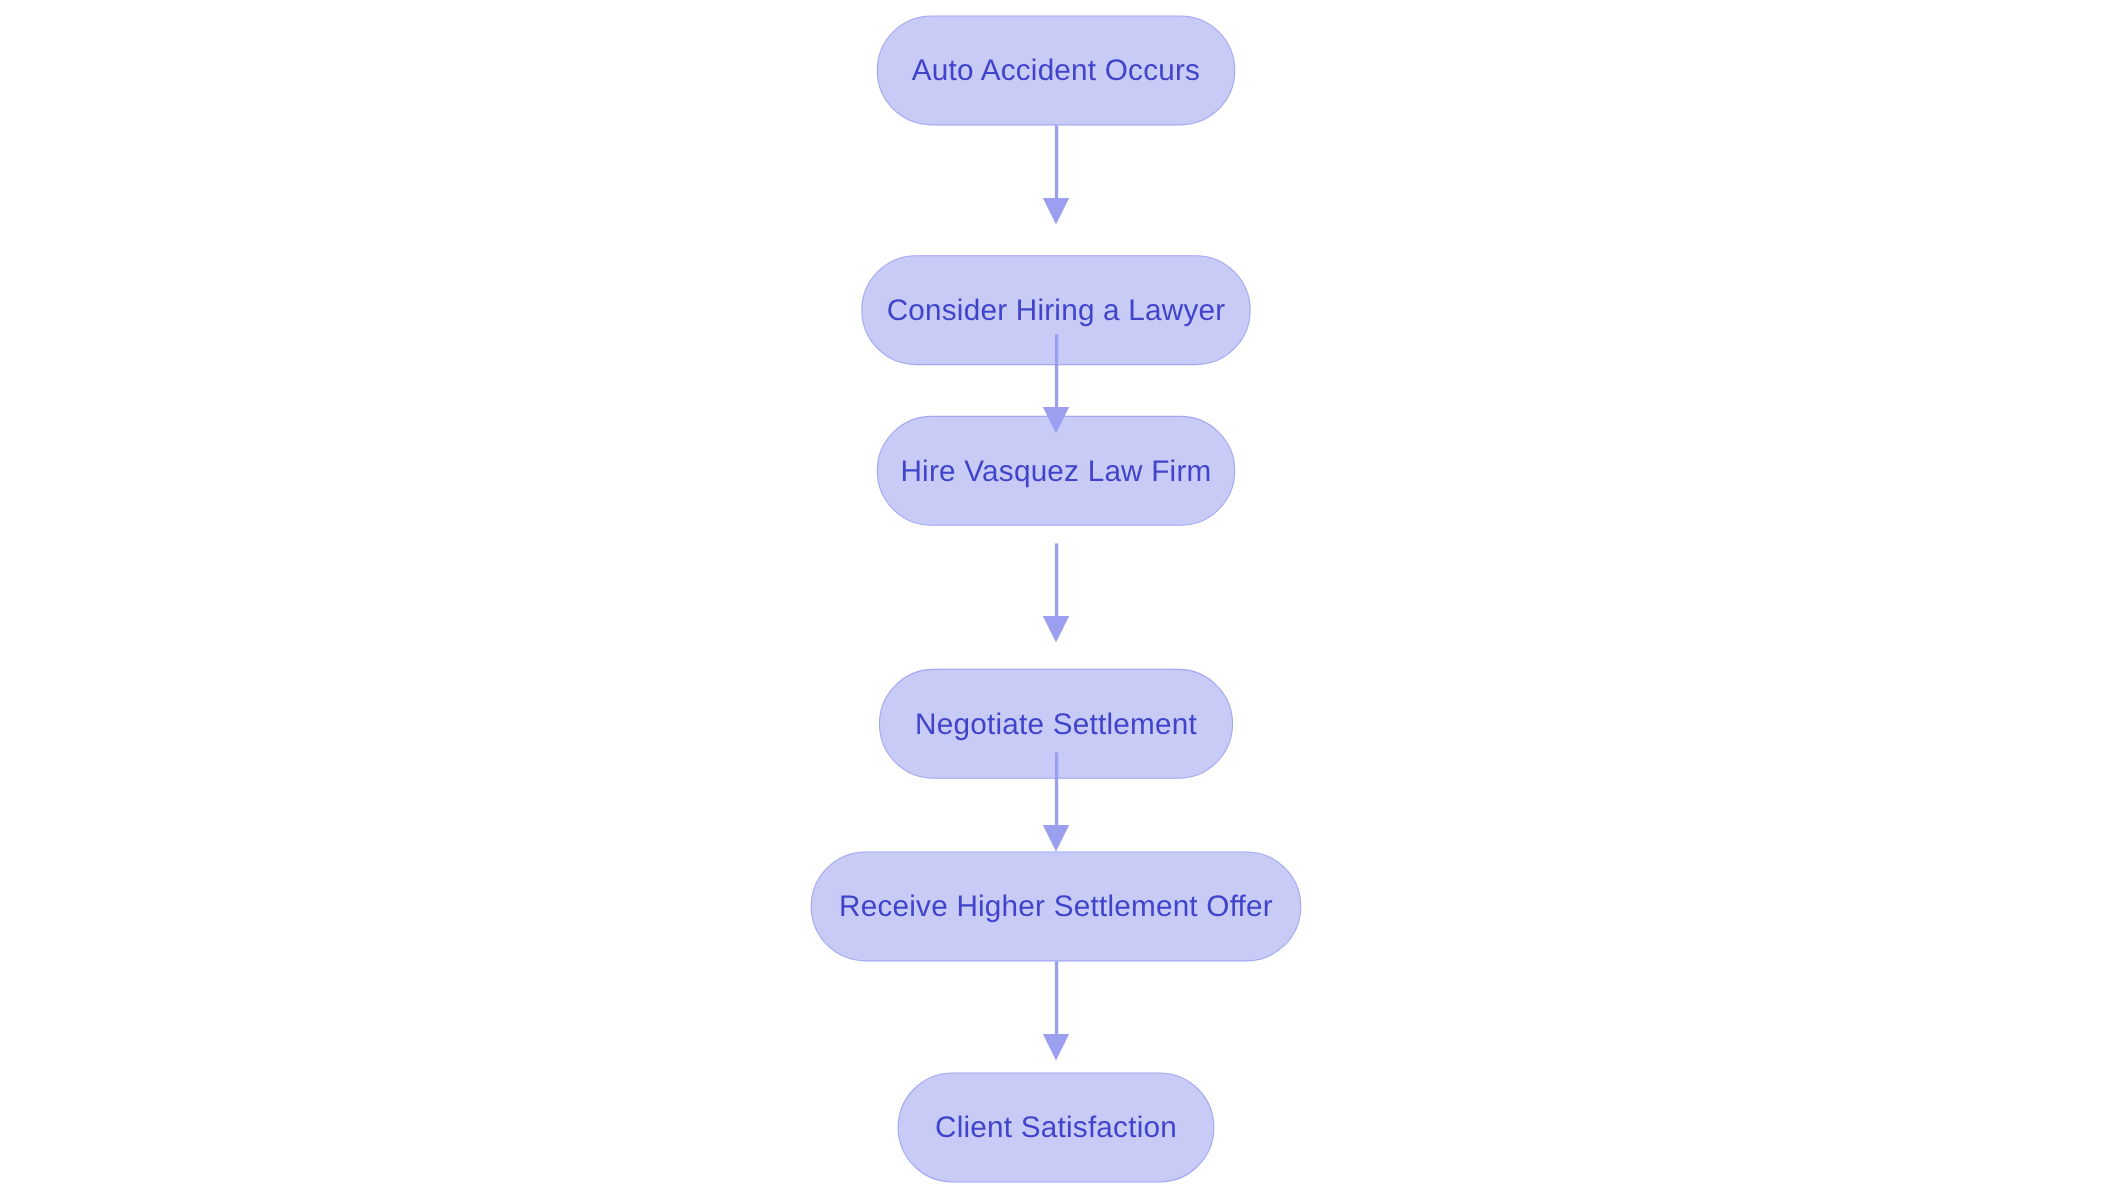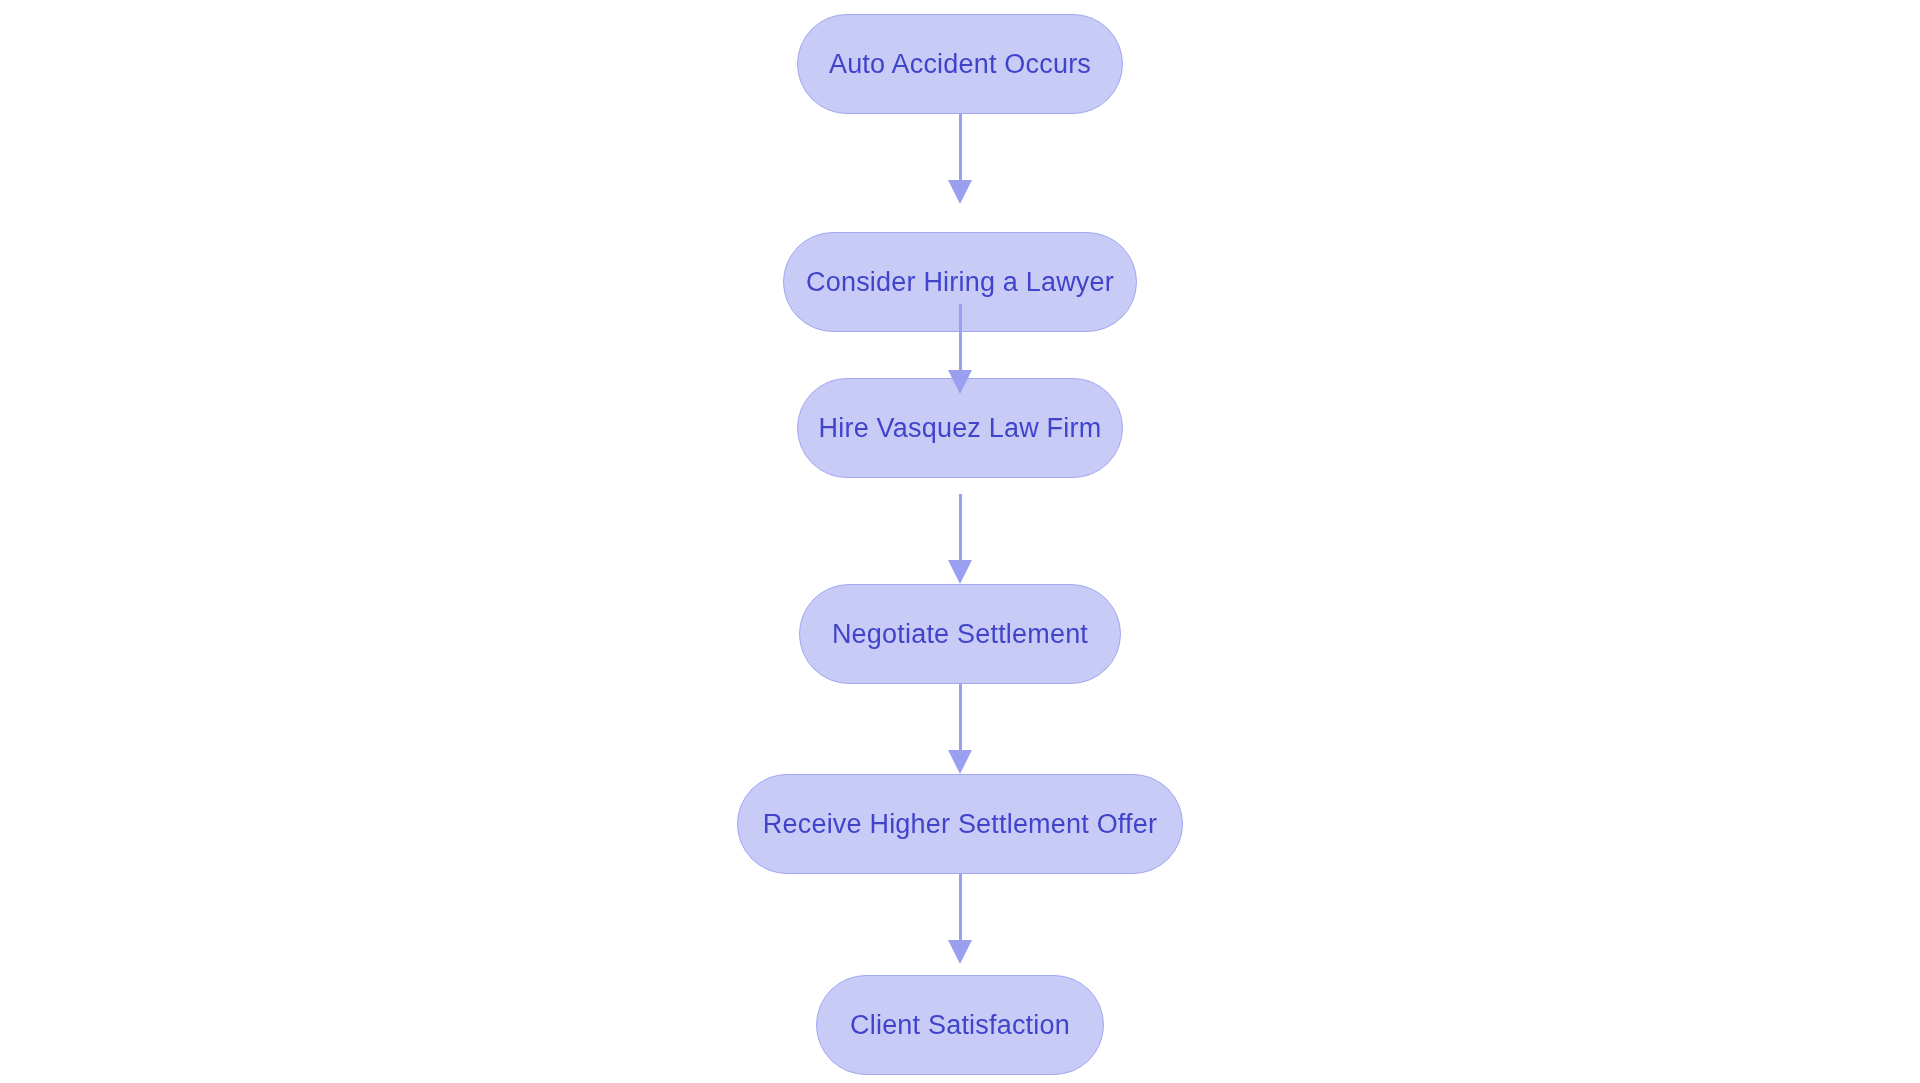--- a/index.html
+++ b/index.html
@@ -71,21 +71,21 @@
   </div>
 
   <div class="node" style="left:783px; top:204px; width:354px;margin-top:28px;">
     <span class="node-label">Consider Hiring a Lawyer</span>
   </div>
 
   <div class="node" style="left:797px; top:378px; width:326px;">
     <span class="node-label">Hire Vasquez Law Firm</span>
   </div>
 
-  <div class="node" style="left:799px; top:584px; width:322px;">
+  <div class="node" style="left:799px; top:608px; width:322px;">
     <span class="node-label">Negotiate Settlement</span>
   </div>
 
   <div class="node" style="left:737px; top:774px; width:446px;">
     <span class="node-label">Receive Higher Settlement Offer</span>
   </div>
 
   <div class="node" style="left:816px; top:964px; width:288px;margin-top:11px;">
     <span class="node-label">Client Satisfaction</span>
   </div>

